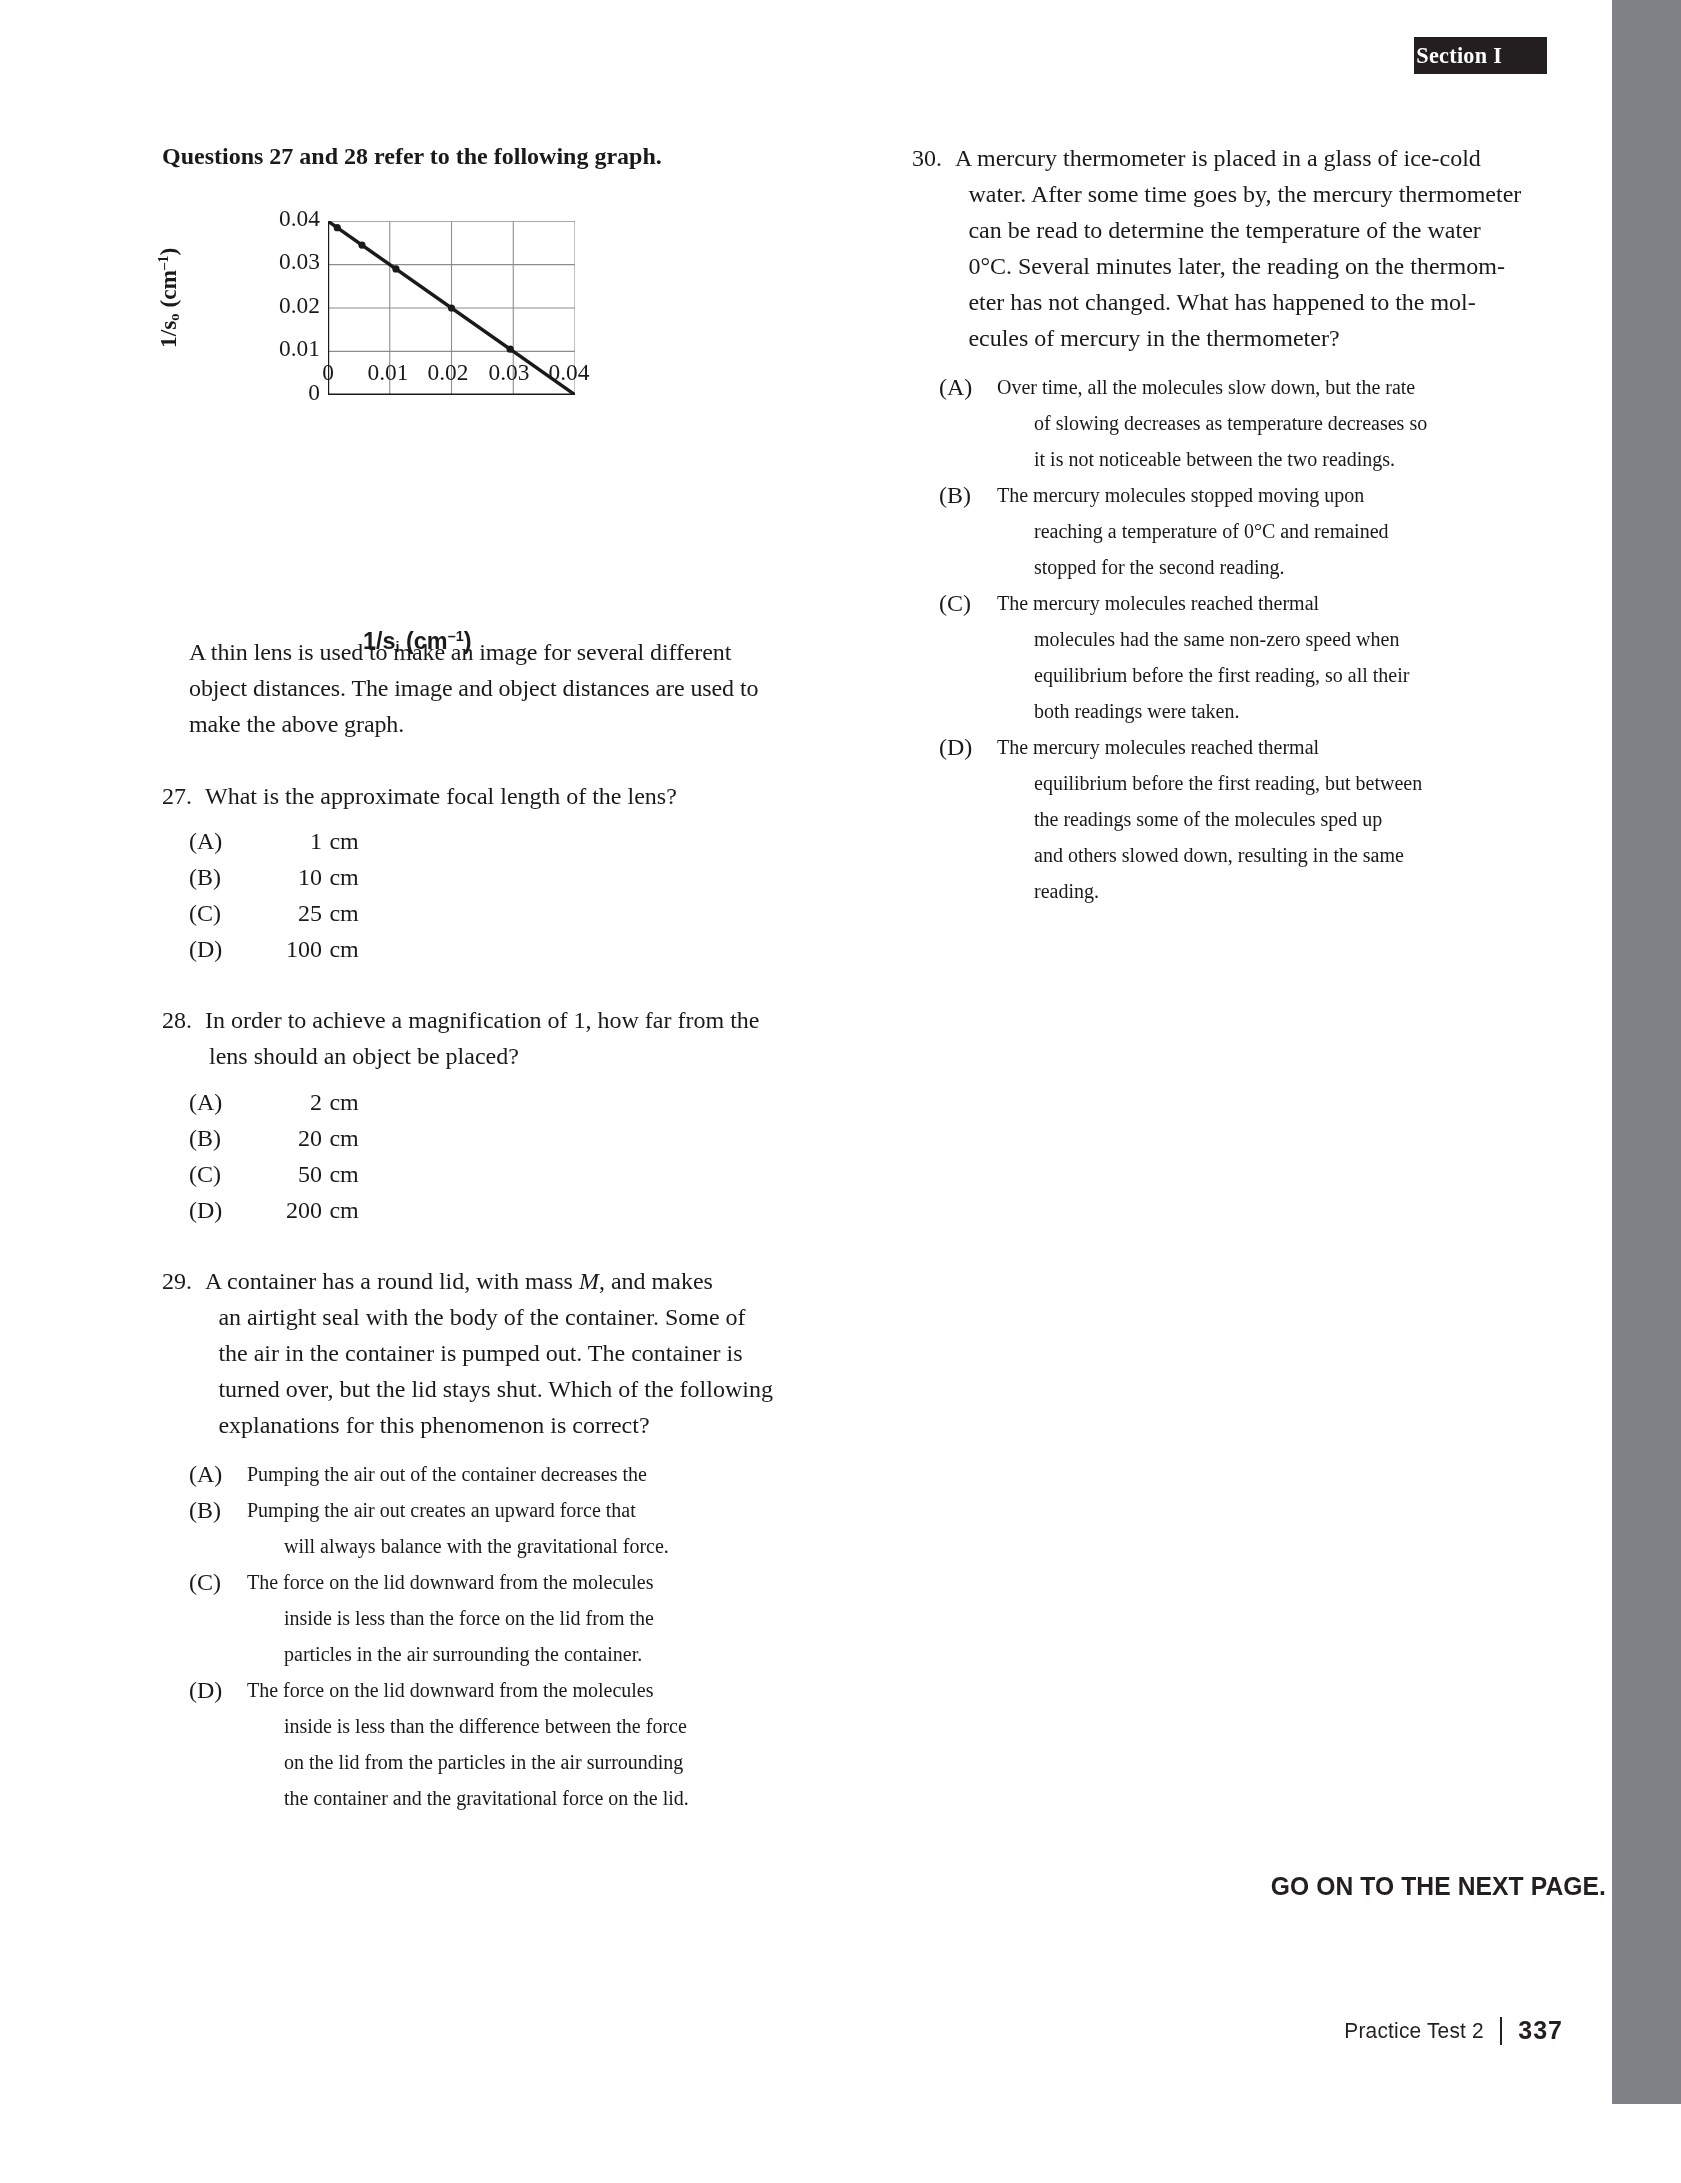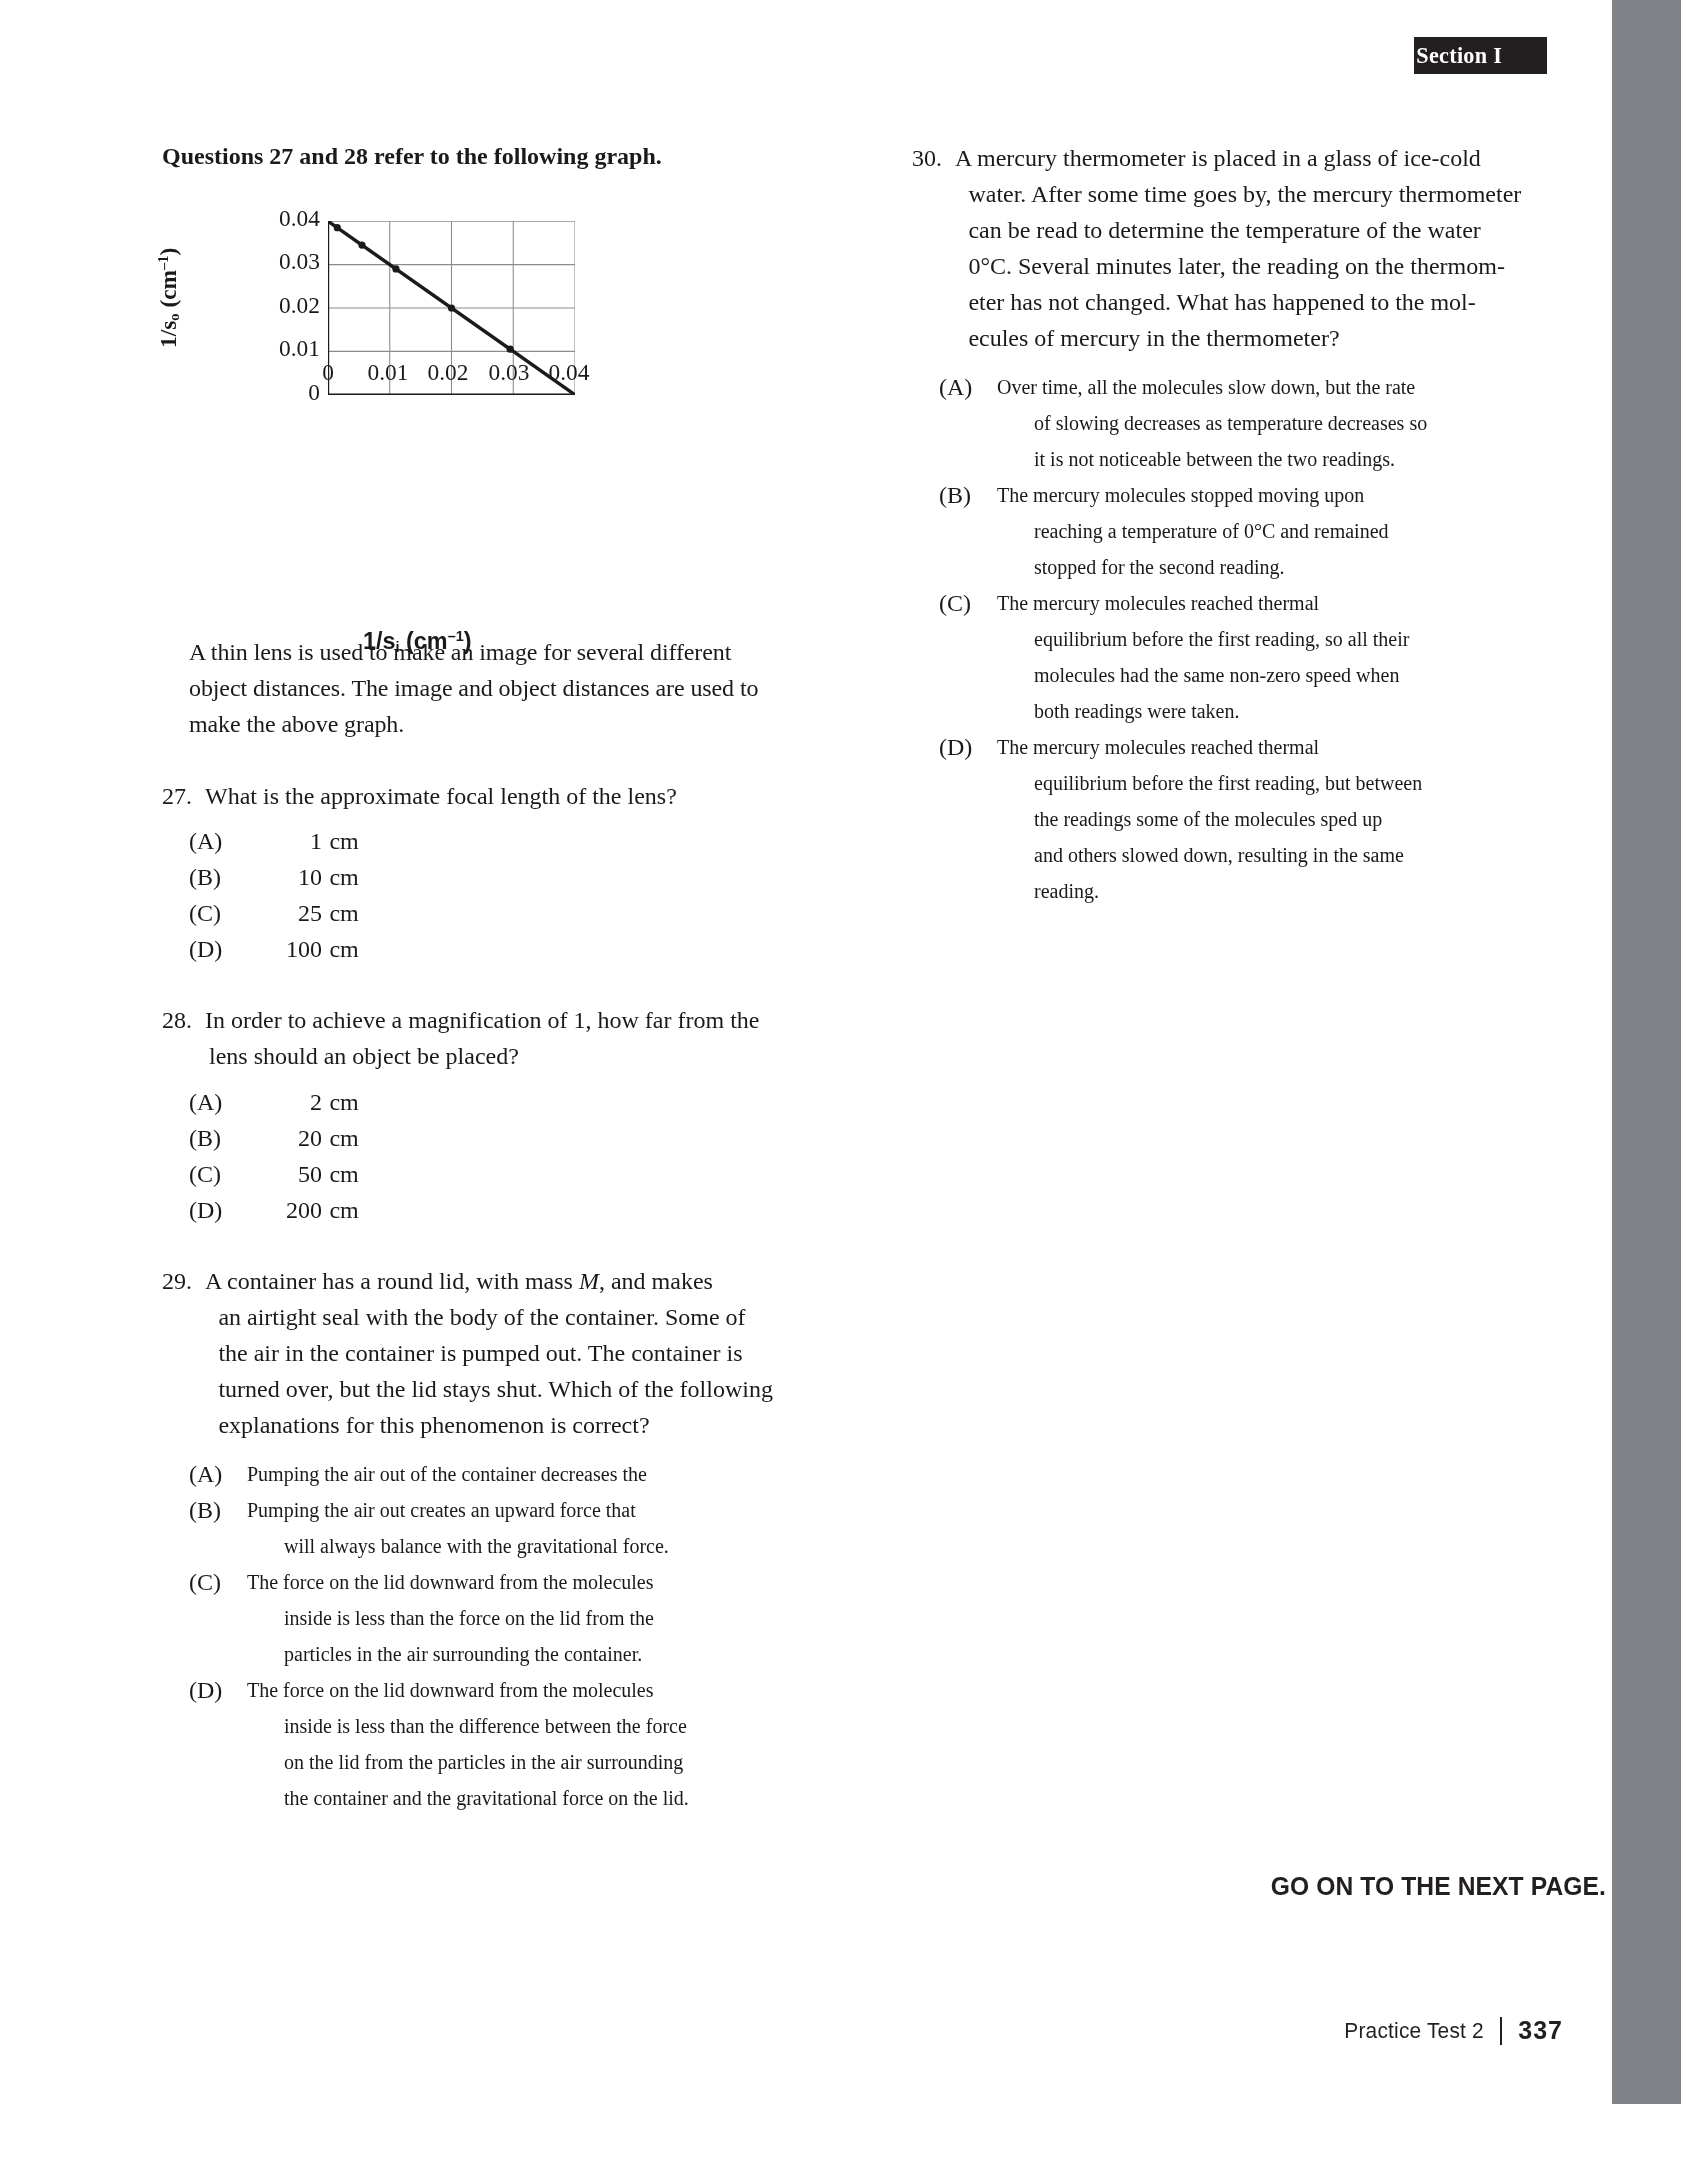--- a/index.html
+++ b/index.html
@@ -377,22 +377,22 @@
         <div class="opt-body">
           <span class="hang">The mercury molecules stopped moving upon</span>
           <span class="hang">reaching a temperature of 0°C and remained</span>
           <span class="hang">stopped for the second reading.</span>
         </div>
       </div>
       <div class="opt-row">
         <div class="opt-tag">(C)</div>
         <div class="opt-body">
           <span class="hang">The mercury molecules reached thermal</span>
+          <span class="hang">molecules had the same non-zero speed when</span>
           <span class="hang">equilibrium before the first reading, so all their</span>
-          <span class="hang">molecules had the same non-zero speed when</span>
           <span class="hang">both readings were taken.</span>
         </div>
       </div>
       <div class="opt-row">
         <div class="opt-tag">(D)</div>
         <div class="opt-body">
           <span class="hang">The mercury molecules reached thermal</span>
           <span class="hang">equilibrium before the first reading, but between</span>
           <span class="hang">the readings some of the molecules sped up</span>
           <span class="hang">and others slowed down, resulting in the same</span>

